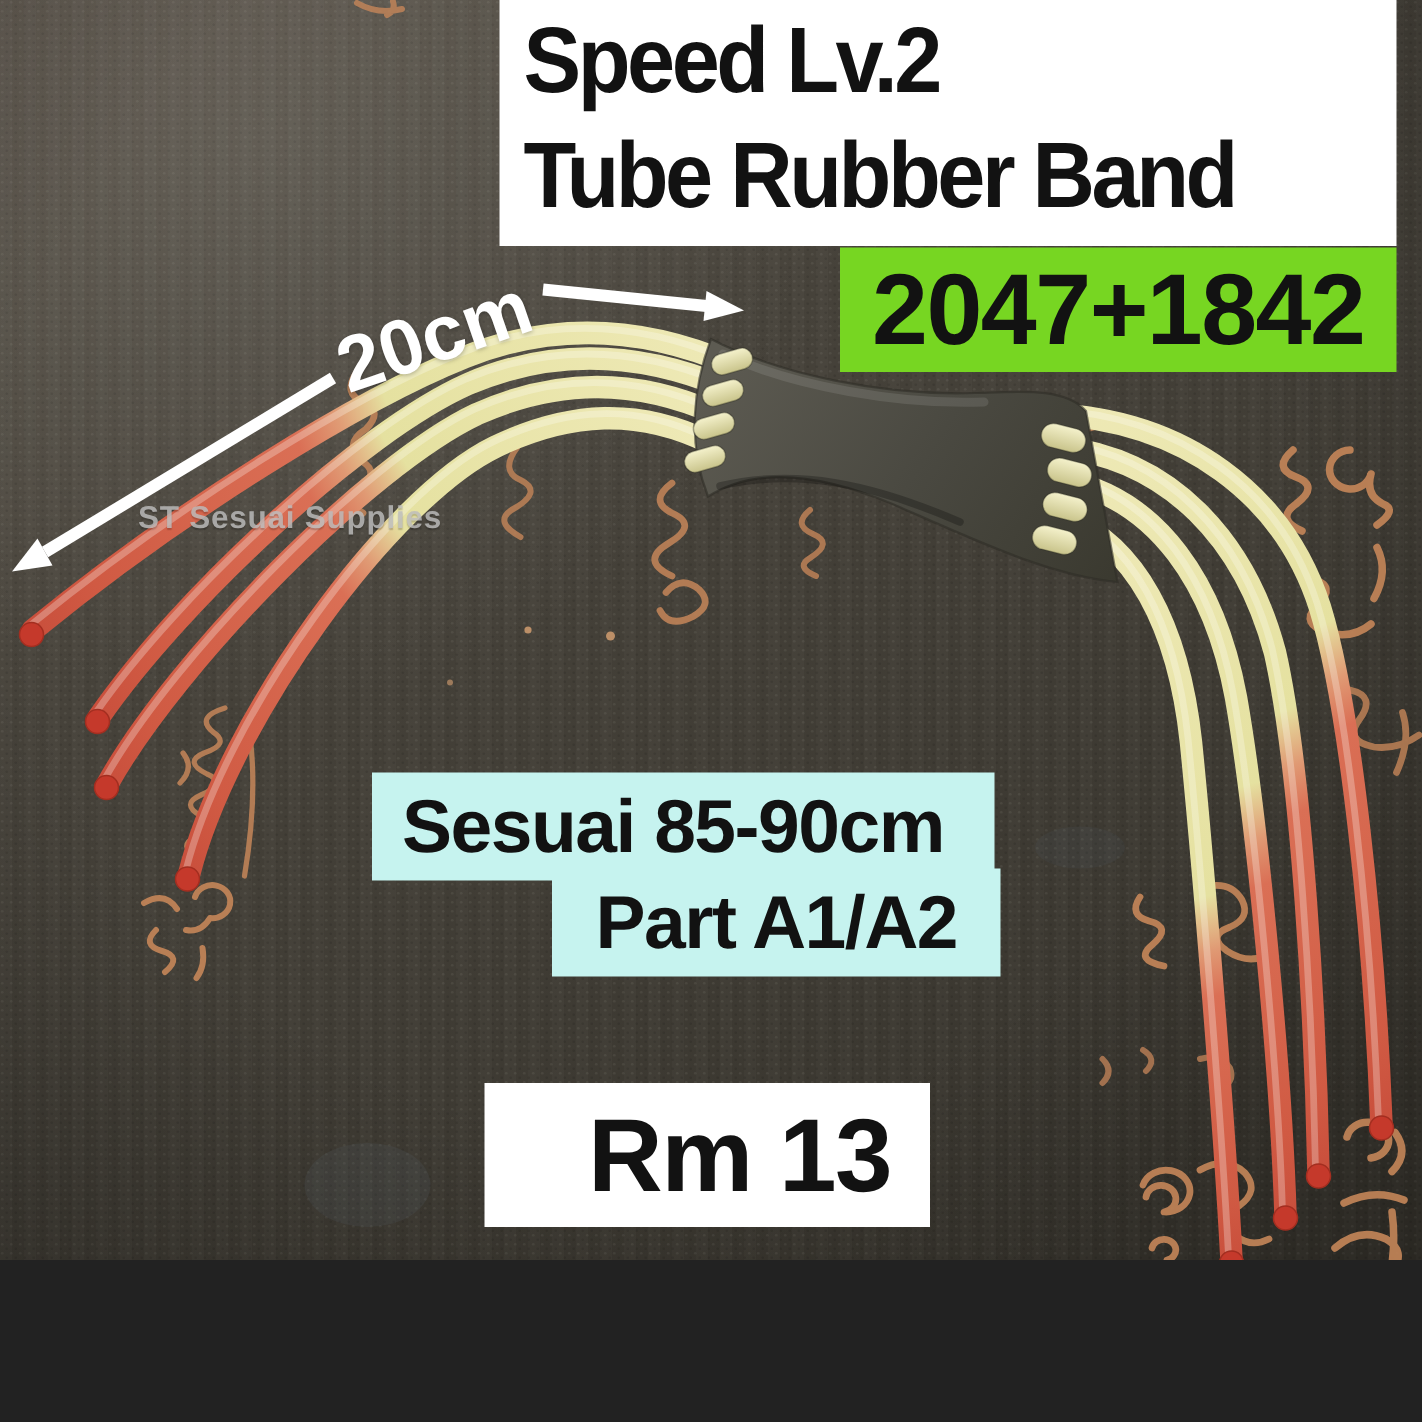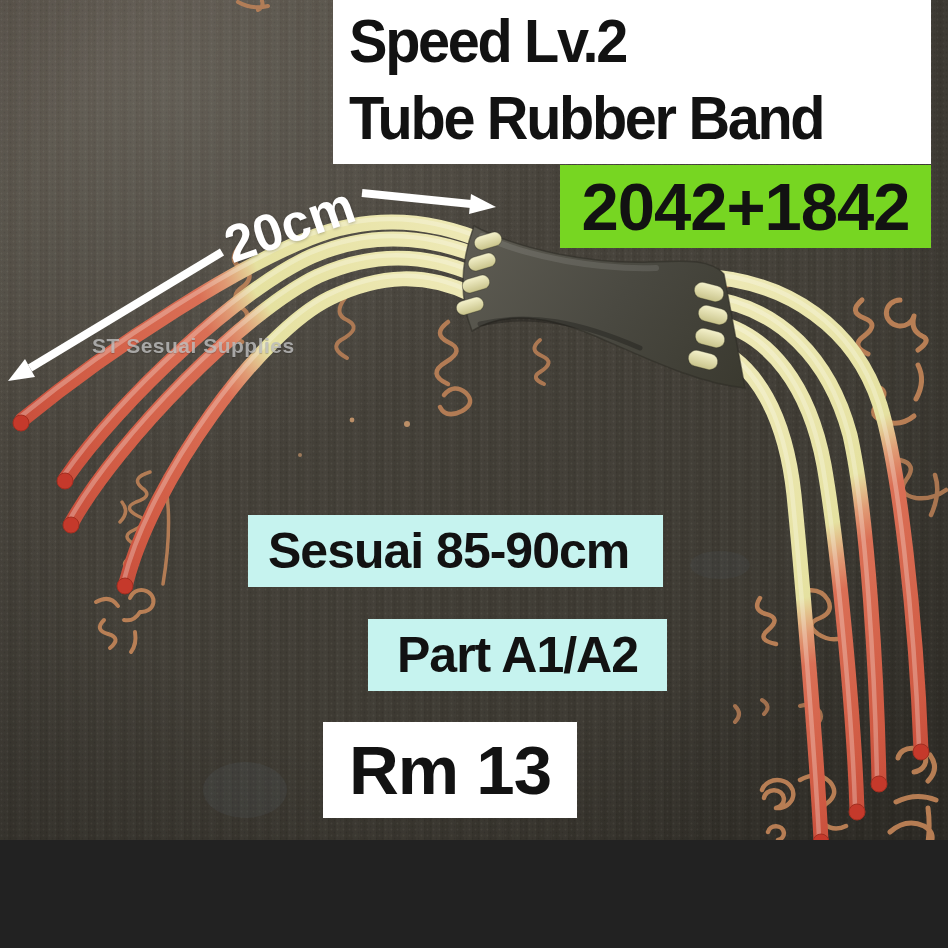--- a/index.html
+++ b/index.html
@@ -47,27 +47,27 @@
     left:248px;top:503px;width:415px;height:72px;
     background:var(--info-box-cyan);
     display:flex;align-items:center;
     padding-left:20px;box-sizing:border-box;
     font-size:50px;letter-spacing:-1px;white-space:nowrap;margin-top:12px;
   }
   .part-box{
     left:368px;top:579px;width:299px;height:72px;
     background:var(--info-box-cyan);
     display:flex;align-items:center;justify-content:center;
-    font-size:50px;letter-spacing:-1px;white-space:nowrap;margin-top:40px;
+    font-size:50px;letter-spacing:-1px;white-space:nowrap;
   }
   .price-box{
     left:323px;top:722px;width:254px;height:96px;
     background:var(--text-box-white);
     display:flex;align-items:center;justify-content:center;
-    font-size:69px;letter-spacing:-1px;
+    font-size:69px;letter-spacing:-1px;padding-left:43px;
   }
 </style>
 </head>
 <body>
 
 <div class="stage">
 
   <svg class="scene" viewBox="0 0 948 948" aria-hidden="true">
     <defs>
       <linearGradient id="gbg" x1="0" y1="0" x2="0.55" y2="1">
@@ -267,21 +267,21 @@
       <polygon points="8,381 25,359 35,377" stroke="none"></polygon>
       <polygon points="496,207 469,214 471,194" stroke="none"></polygon>
     </g>
   </svg>
 
   <div class="overlay title-box">
     <div class="title-line">Speed Lv.2</div>
     <div class="title-line">Tube Rubber Band</div>
   </div>
 
-  <div class="overlay model-badge">2042+1842</div>
+  <div class="overlay model-badge">2047+1842</div>
 
   <div class="overlay dim-label">20cm</div>
 
   <div class="overlay watermark">ST Sesuai Supplies</div>
 
   <div class="overlay fit-box">Sesuai 85-90cm</div>
 
   <div class="overlay part-box">Part A1/A2</div>
 
   <div class="overlay price-box">Rm 13</div>

